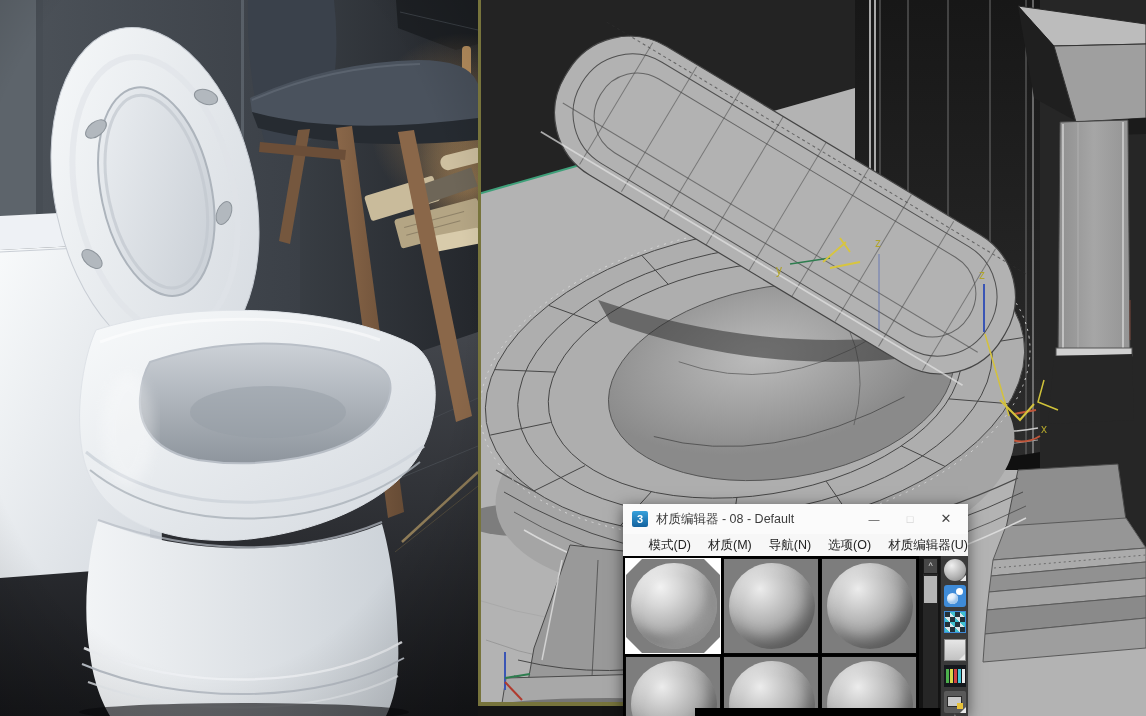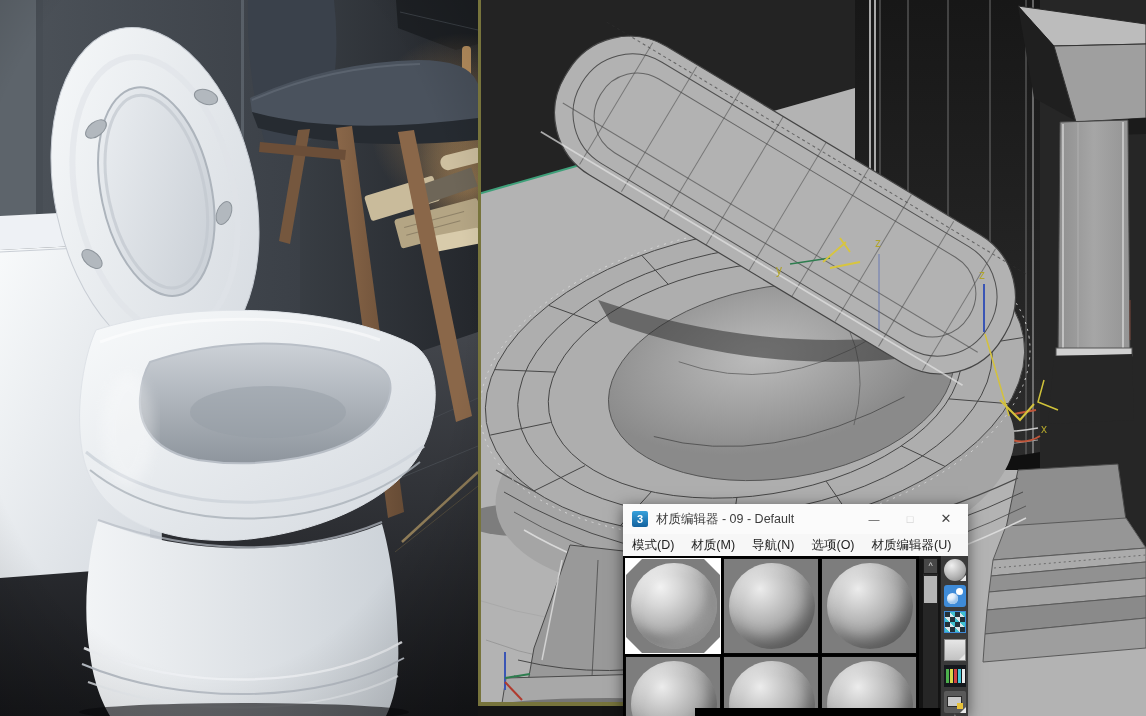--- a/index.html
+++ b/index.html
@@ -13,21 +13,21 @@
            font-size:12px;color:#333;overflow:hidden;}
   .titlebar{display:flex;align-items:center;height:30px;background:#fbfbfb;}
   .appicon{width:16px;height:16px;margin:0 8px 0 9px;border-radius:2px;
            background:linear-gradient(#36a1dc,#14629e);color:#fff;font-weight:bold;
            font-size:11px;line-height:16px;text-align:center;flex:0 0 auto;}
   .title{flex:1;color:#3c3c3c;font-size:12.5px;white-space:nowrap;overflow:hidden;}
   .winbtn{width:36px;text-align:center;font-size:11px;color:#555;line-height:30px;cursor:default;}
   .winbtn.max{color:#c9c9c9;}
   .winbtn.close{font-size:13px;color:#444;margin-right:4px;}
   .menubar{display:flex;gap:17px;height:22px;align-items:center;
-           padding-left:9px;background:#f7f7f7;font-size:12.5px;color:#222;}
+           padding-left:9px;background:#f7f7f7;font-size:12.5px;color:#222;justify-content:flex-end;}
   .menu-item{white-space:nowrap;}
   .panel{position:absolute;left:0;top:52px;right:0;bottom:0;background:#141414;}
   .cell{position:absolute;width:96px;height:96px;box-sizing:border-box;
         background:#7d7d7d;border:1px solid #050505;box-shadow:0 0 0 2px #000;}
   .ball{position:absolute;left:5px;top:4px;width:86px;height:86px;border-radius:50%;
         background:radial-gradient(circle at 36% 30%, #ececec 0%, #cfcfcf 22%, #a9a9a9 50%, #868686 72%, #6f6f6f 100%);
         box-shadow:inset -7px -11px 14px rgba(0,0,0,.28), inset 5px 7px 10px rgba(255,255,255,.22);}
   .cell.selected{background:#fff;border-color:#fff;}
   .cell.selected .oct{position:absolute;inset:0;background:#7d7d7d;
         clip-path:polygon(17% 0,83% 0,100% 17%,100% 83%,83% 100%,17% 100%,0 83%,0 17%);}
@@ -357,21 +357,21 @@
     <g>
       <rect x="0" y="0" width="3" height="716" fill="#77743c"></rect>
       <rect x="0" y="702" width="218" height="4" fill="#77743c"></rect>
       <rect x="0" y="706" width="218" height="10" fill="#141414"></rect>
     </g>
   </svg>
 
   <div id="mat-win">
     <div class="titlebar">
       <span class="appicon">3</span>
-      <span class="title">材质编辑器 - 09 - Default</span>
+      <span class="title">材质编辑器 - 08 - Default</span>
       <span class="winbtn">—</span>
       <span class="winbtn max">□</span>
       <span class="winbtn close">✕</span>
     </div>
     <div class="menubar">
       <span class="menu-item">模式(D)</span>
       <span class="menu-item">材质(M)</span>
       <span class="menu-item">导航(N)</span>
       <span class="menu-item">选项(O)</span>
       <span class="menu-item">材质编辑器(U)</span>

